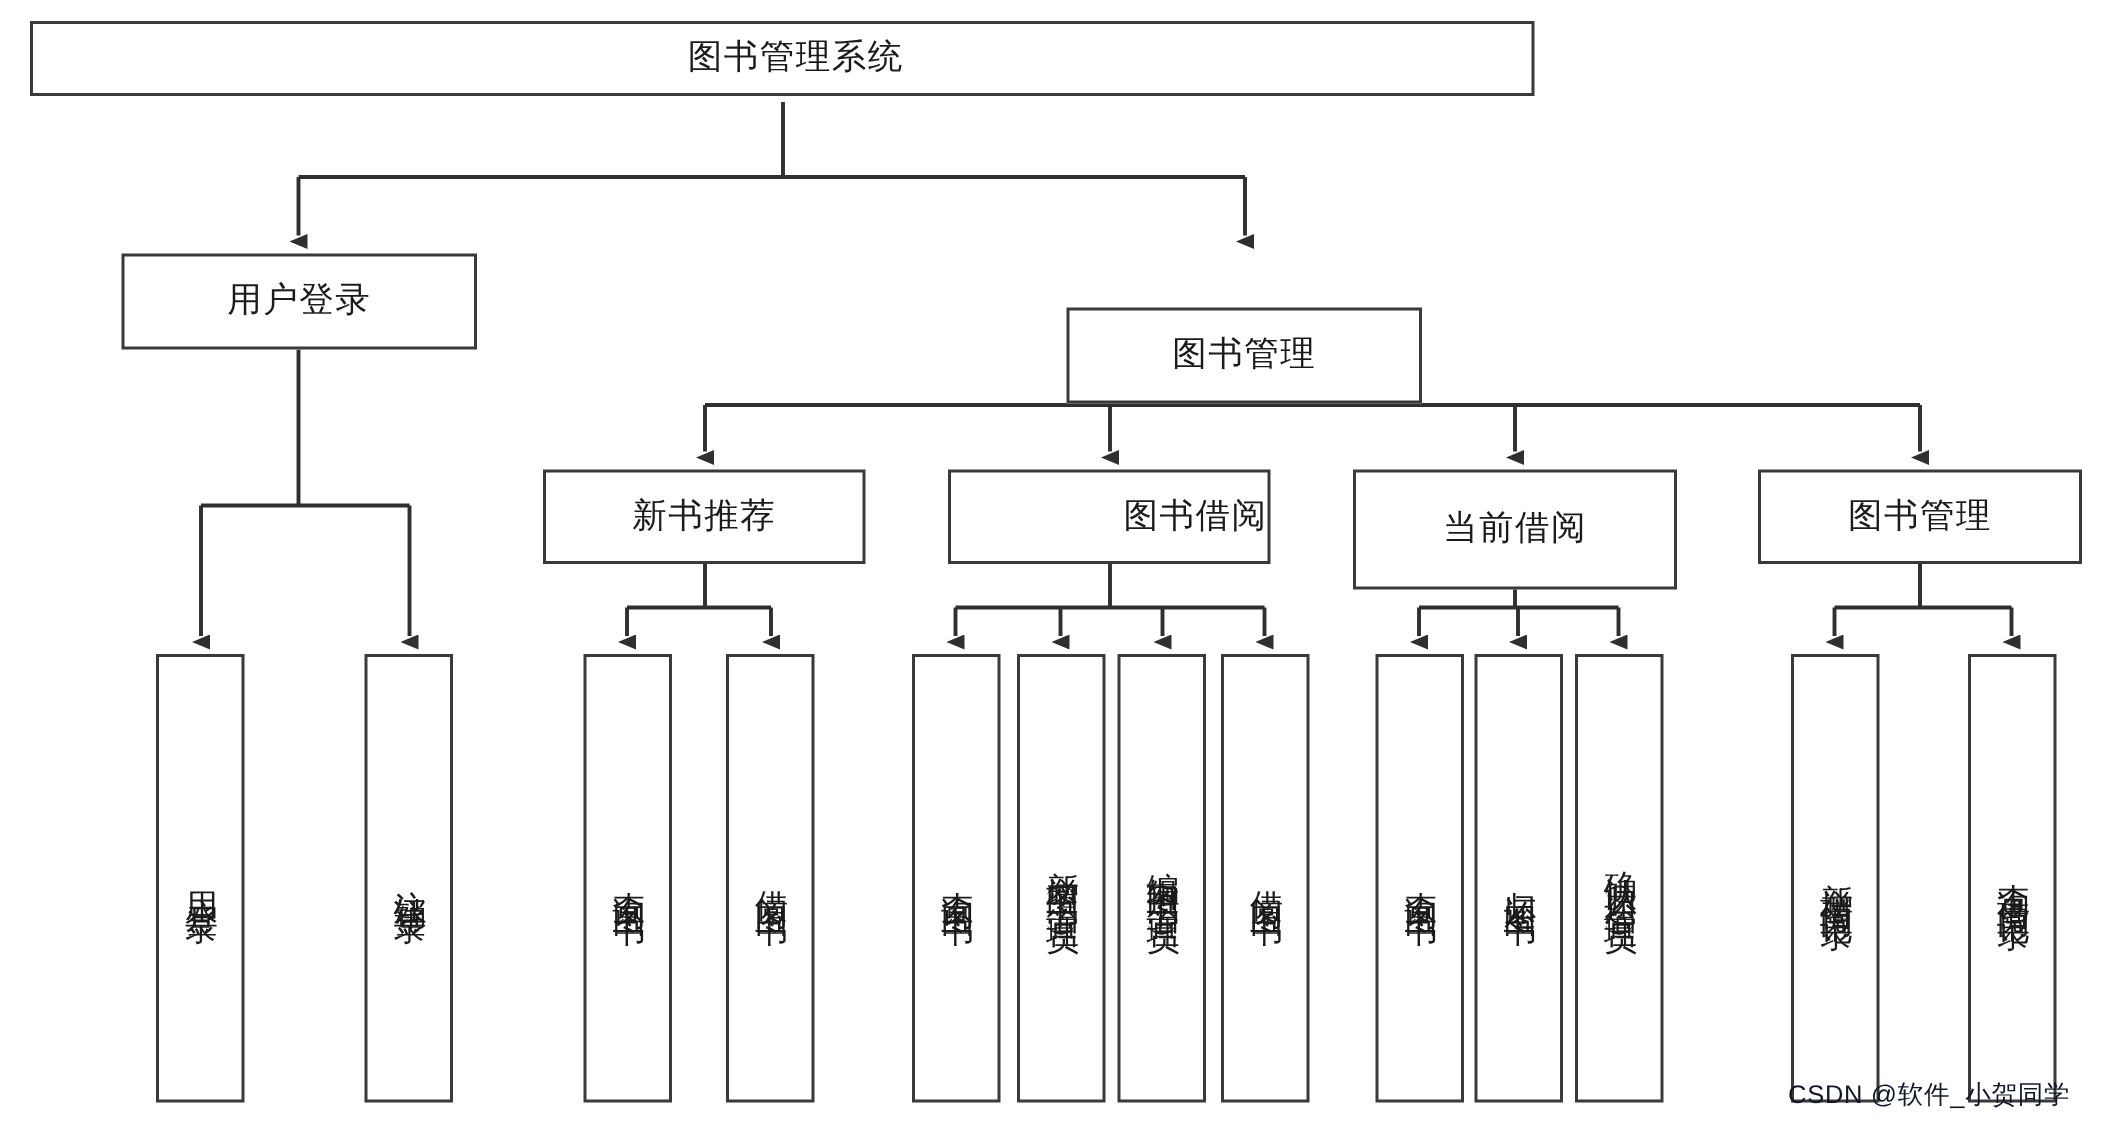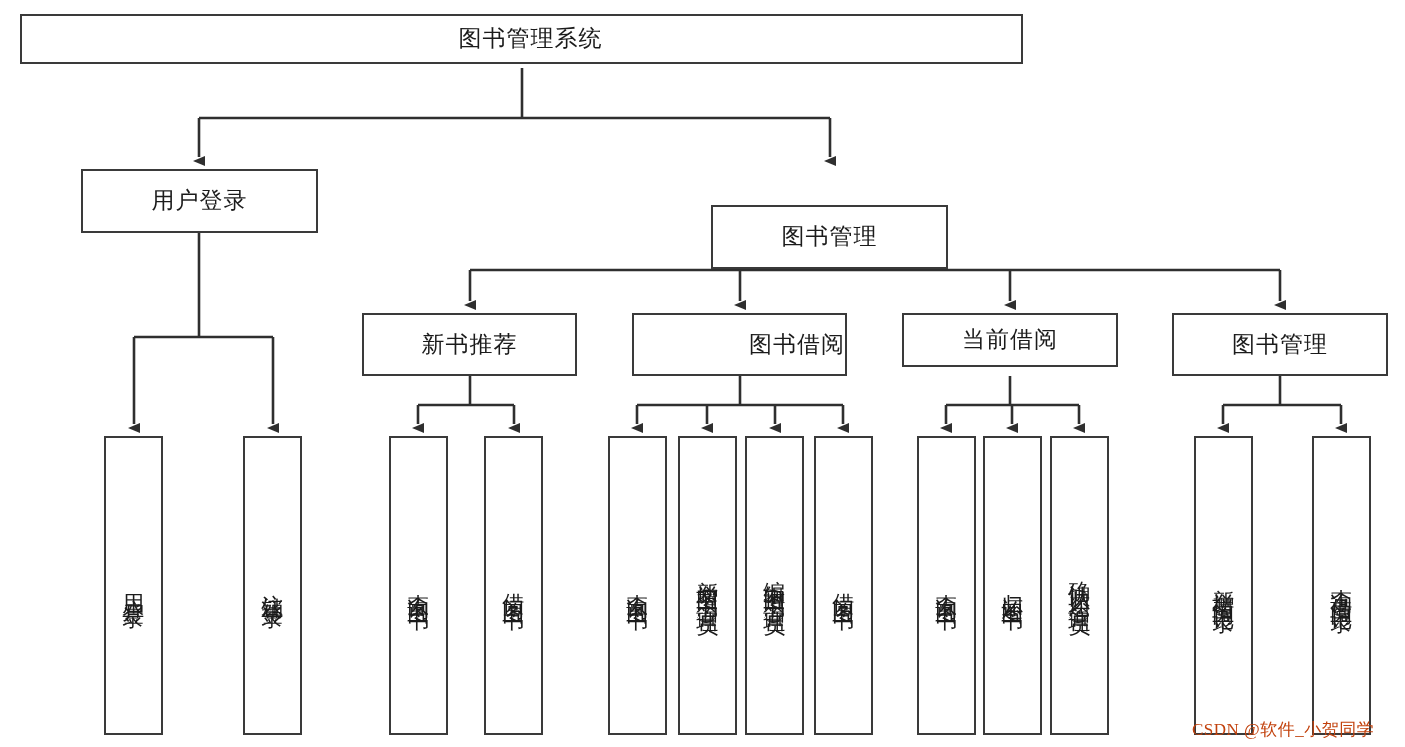--- a/index.html
+++ b/index.html
@@ -52,24 +52,24 @@
   .node.vert .vtext {
     writing-mode: vertical-rl;
     text-orientation: upright;
     display: block;
   }
   #watermark {
     position: absolute;
     left: 1192px;
     top: 718px;
     font-size: 17px;
-    color: #c2410c;
+    color: #0f172a;
     letter-spacing: 0.5px;
     white-space: nowrap;
-    font-family: Liberation Serif, serif;
+    font-family: Liberation Sans, sans-serif;
   }
 </style>
 </head>
 <body>
 
 <div id="canvas">
 
   <svg id="edges" viewBox="0 0 1405 747" xmlns="http://www.w3.org/2000/svg">
     <defs>
       <marker id="arrow" markerWidth="10" markerHeight="12" refX="1" refY="6" orient="auto" markerUnits="userSpaceOnUse">
@@ -129,21 +129,21 @@
       </div>
       <div class="node horiz" style="left: 711px; top: 163px; width: 237px; height: 64px; margin-top: 42px;">
         <span class="htext">图书管理</span>
       </div>
       <div class="node horiz" style="left: 362px; top: 313px; width: 215px; height: 63px;">
         <span class="htext">新书推荐</span>
       </div>
       <div class="node horiz" style="left: 632px; top: 313px; width: 215px; height: 63px; justify-content: flex-end;">
         <span class="htext">图书借阅</span>
       </div>
-      <div class="node horiz" style="left: 902px; top: 313px; width: 216px; height: 54px;">
+      <div class="node horiz" style="left: 902px; top: 313px; width: 216px; height: 80px;">
         <span class="htext">当前借阅</span>
       </div>
       <div class="node horiz" style="left: 1172px; top: 313px; width: 216px; height: 63px;">
         <span class="htext">图书管理</span>
       </div>
       <div class="node vert" style="left: 104px; top: 436px; width: 59px; height: 299px;">
         <span class="vtext">用户登录</span>
       </div>
       <div class="node vert" style="left: 243px; top: 436px; width: 59px; height: 299px;">
         <span class="vtext">注销登录</span>

